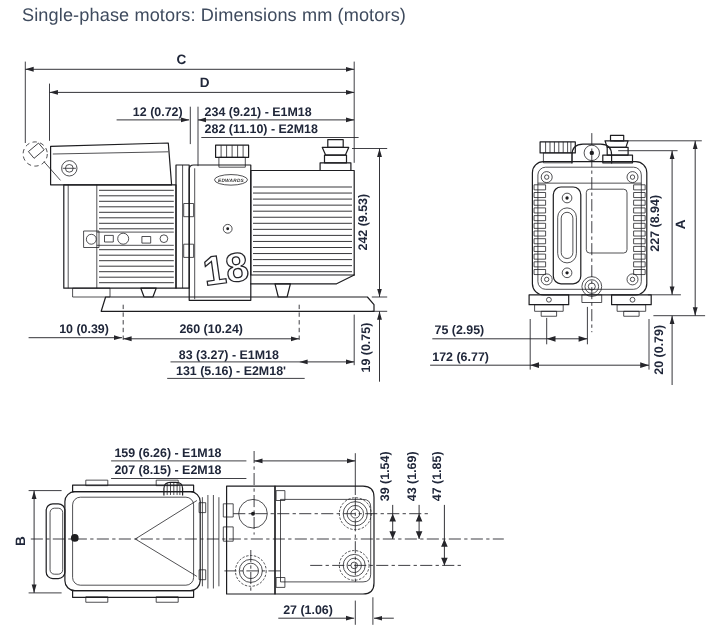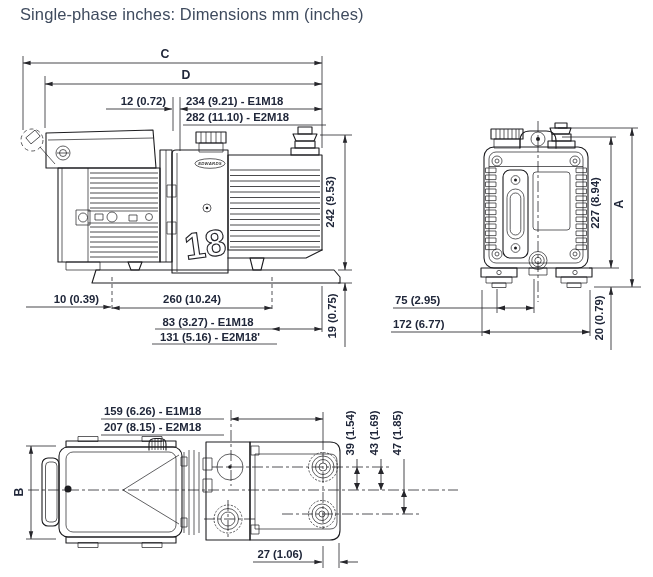--- a/index.html
+++ b/index.html
@@ -23,21 +23,21 @@
   
   text{font-family:"Liberation Sans",sans-serif;font-weight:600;font-size:11.3px;fill:#20273a}
   .cap{font-size:12.3px}
   .logo{font-size:4.3px;font-style:italic;font-weight:700;letter-spacing:.25px;fill:#333}
   .badge{font-size:37px;font-weight:700;fill:#ffffff;stroke:#26262b;stroke-width:1.15px}
 </style>
 </head>
 <body>
 
 <div class="page">
-  <div class="title">Single-phase inches: Dimensions mm (inches)</div>
+  <div class="title">Single-phase motors: Dimensions mm (motors)</div>
 
   <svg width="653" height="577" viewBox="0 0 653 577">
     <defs>
       <marker id="ar" viewBox="0 0 9 6" refX="9" refY="3" markerWidth="9" markerHeight="6" orient="auto-start-reverse">
         <path d="M9 3 L0 0.4 L0 5.6 Z" fill="#26262b"></path>
       </marker>
     </defs>
 
     <g>
 

